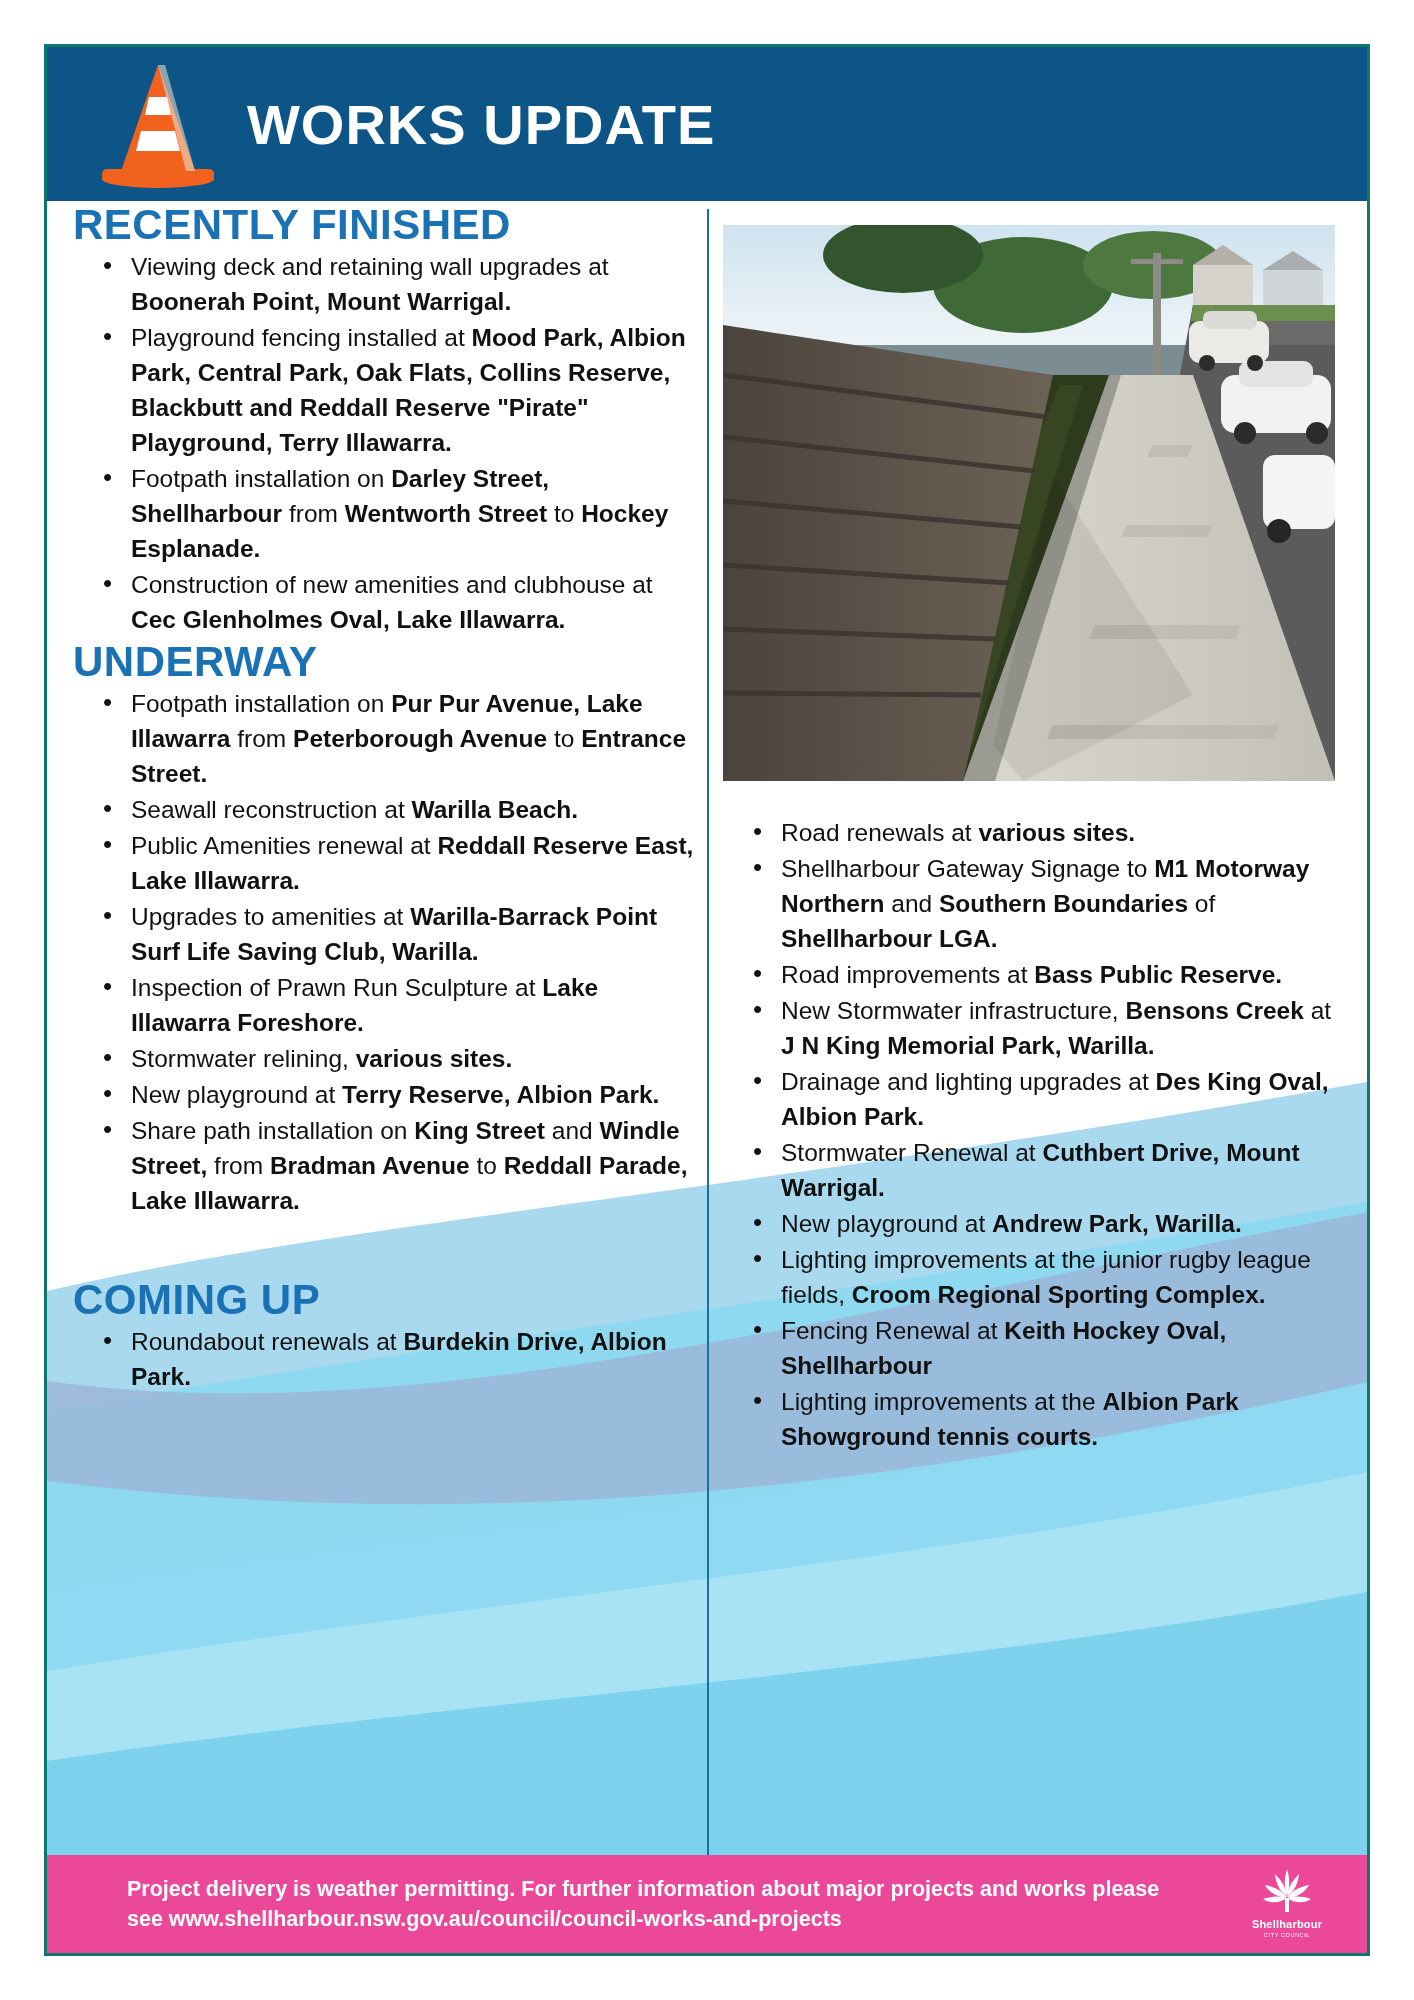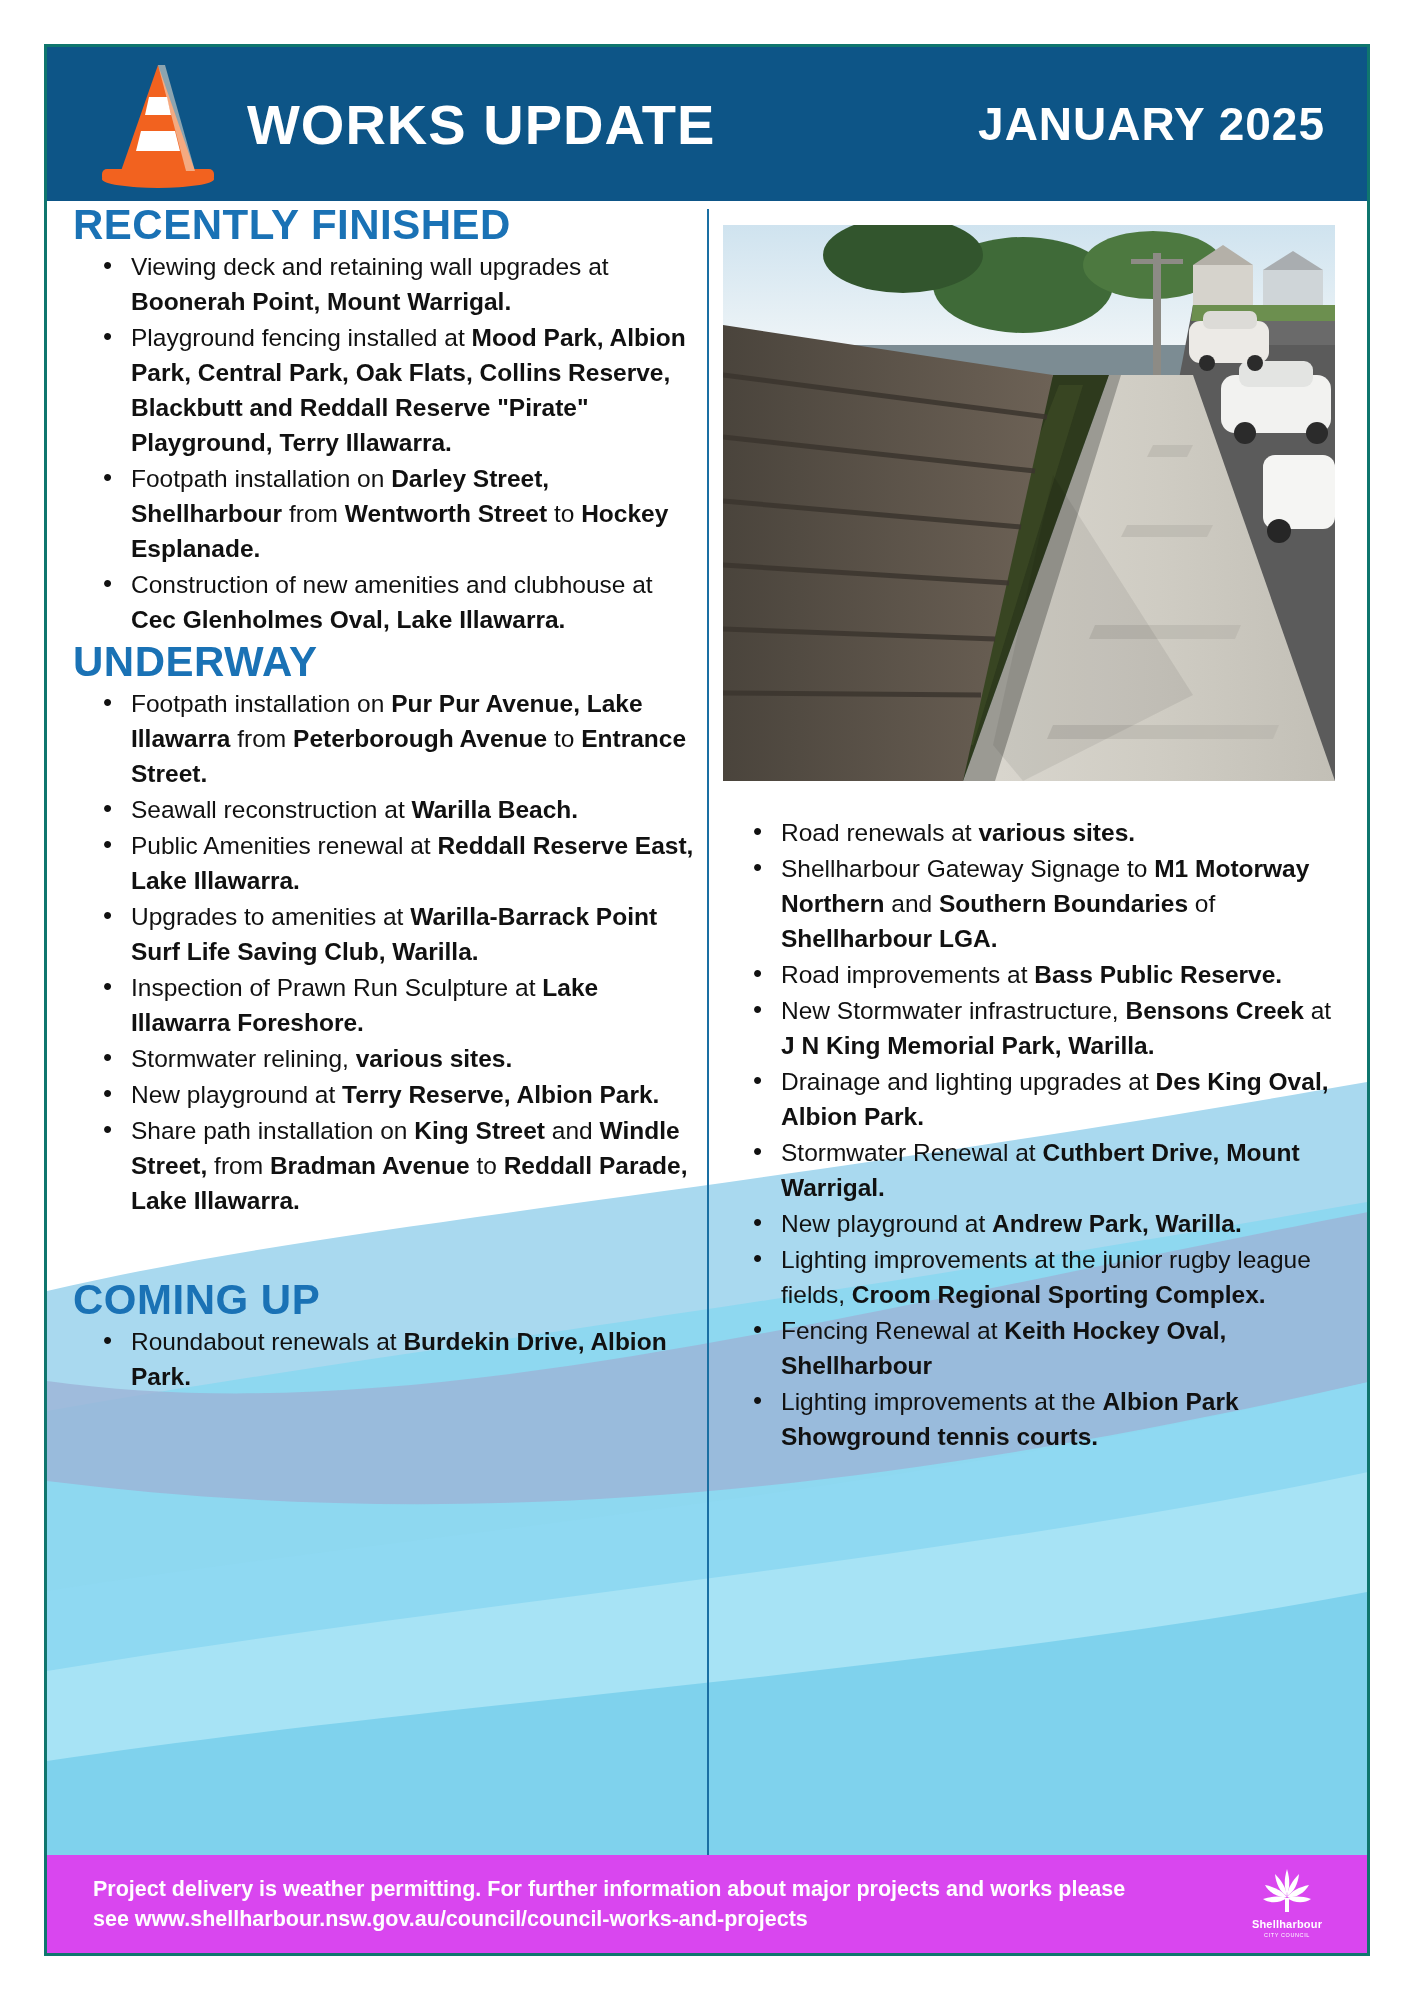--- a/index.html
+++ b/index.html
@@ -140,23 +140,23 @@
     padding:14px 30px 16px 30px;
   }
   
   .right-spacer { height:614px; }
 
   
   .footer {
     position:absolute;
     left:0; bottom:0;
     width:1326px; height:98px;
-    background:#d946ef;
+    background:#ec4899;
     z-index:6;
-    display:flex; align-items:center;
+    display:flex; align-items:center;padding-left:34px;
   }
   .footer-text {
     color:#ffffff;
     font-size:21.5px;
     font-weight:bold;
     line-height:30px;
     margin-left:46px;
     max-width:1070px;
   }
   .footer-logo {
@@ -202,21 +202,20 @@
       <svg width="150" height="130" viewBox="0 0 150 130">
         <ellipse cx="75" cy="120" rx="56" ry="9" fill="#f2621f"></ellipse>
         <rect x="19" y="110" width="112" height="13" rx="5" fill="#f2621f"></rect>
         <polygon points="75,6 112,112 38,112" fill="#f2621f"></polygon>
         <polygon points="75,6 82,6 112,112 103,112" fill="#f5e6d2" opacity="0.55"></polygon>
         <polygon points="66,38 84,38 88,56 62,56" fill="#ffffff"></polygon>
         <polygon points="58,72 92,72 97,92 53,92" fill="#ffffff"></polygon>
       </svg>
     </div>
     <div class="header-title">WORKS UPDATE</div>
-    <div class="header-date">JANUARY 2025</div>
   </div>
 
   <div class="body-area">
 
     <div class="divider"></div>
 
     <div class="col-left">
       <h2 class="section-title t-recently">RECENTLY FINISHED</h2>
       <ul class="bl list-recently">
           <li>Viewing deck and retaining wall upgrades at <b>Boonerah Point, Mount Warrigal.</b></li>

